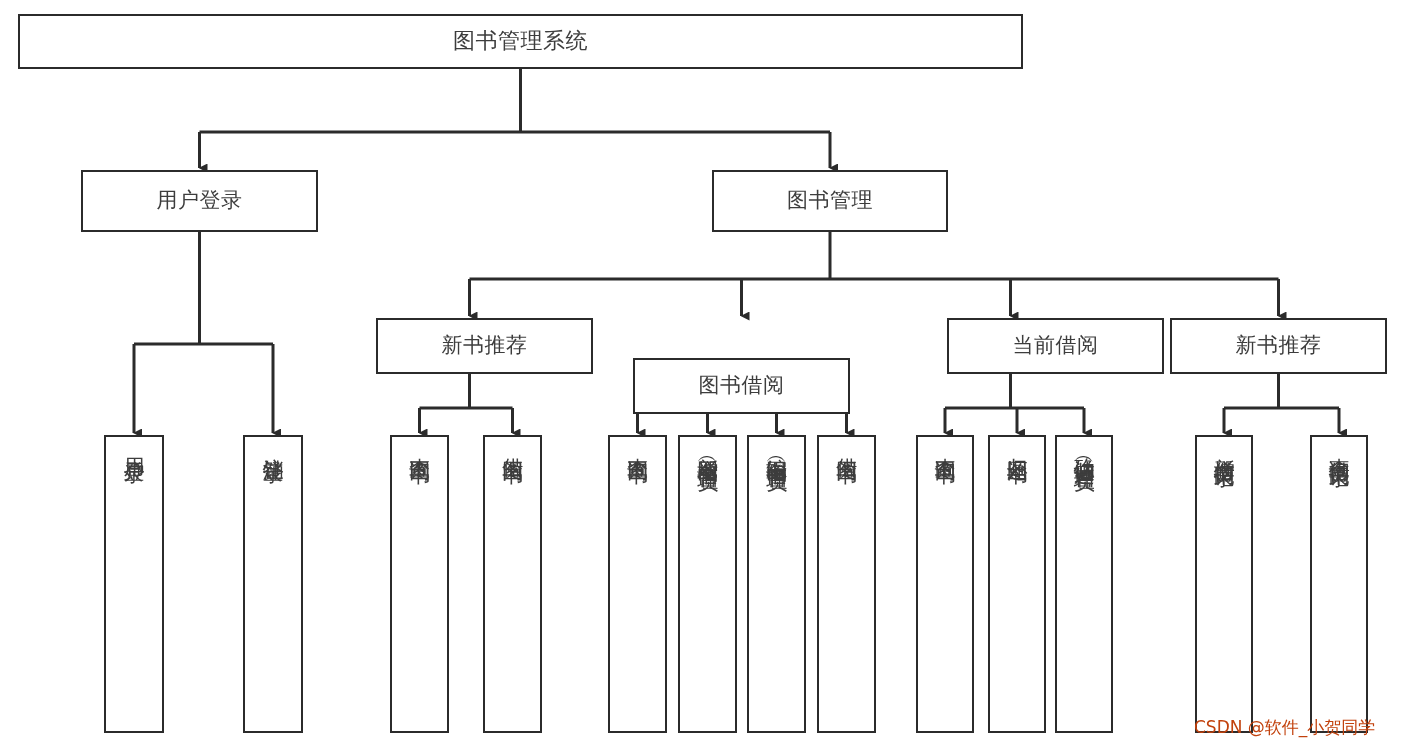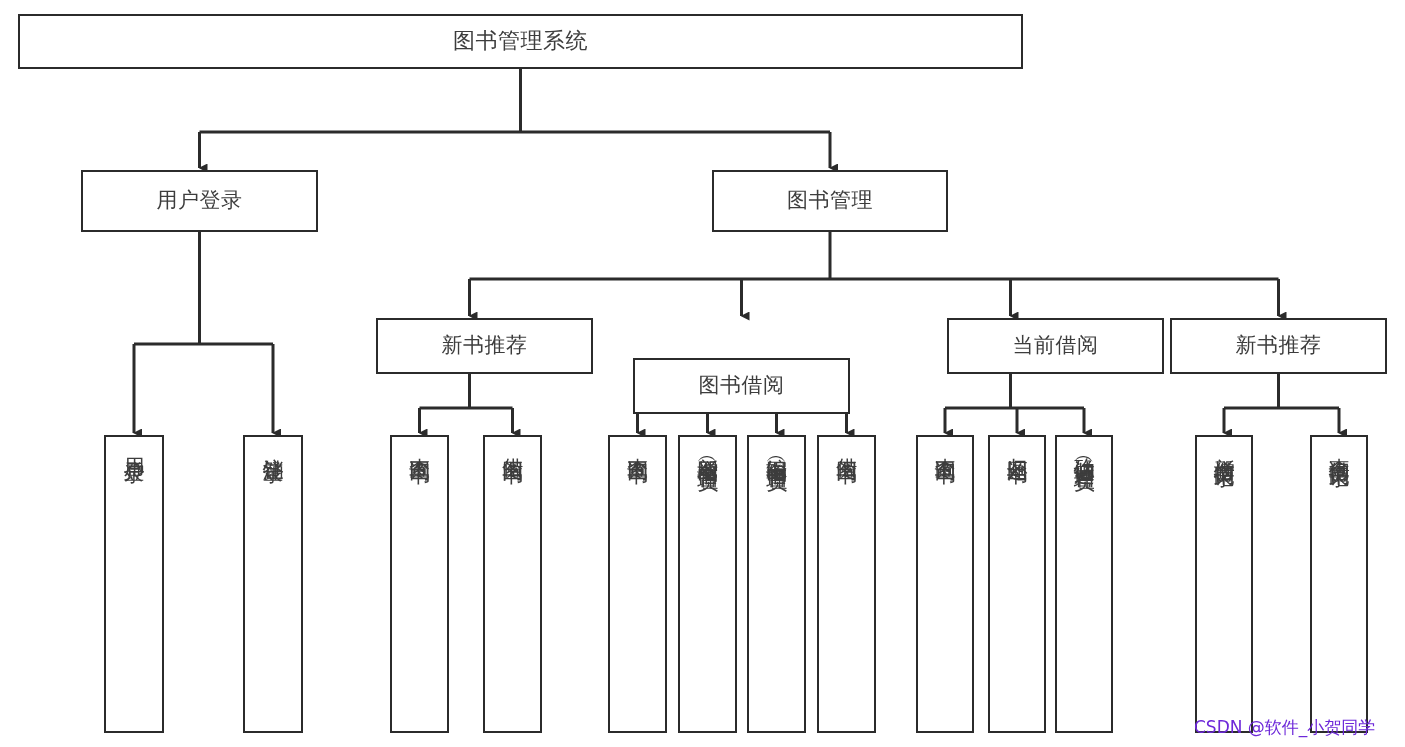--- a/index.html
+++ b/index.html
@@ -60,21 +60,21 @@
     text-orientation: upright;
     font-size: 21px;
     line-height: 1.25;
     letter-spacing: 2px;
     white-space: normal;
     max-height: 100%;
     text-align: left;
   }
   .watermark {
     position: absolute;
-    color: #6d28d9;
+    color: #c2410c;
     font-size: 17px;
     white-space: nowrap;
     pointer-events: none;
   }
 </style>
 </head>
 <body>
 
 <div id="diagram-root">
   <svg class="diagram-svg" viewBox="0 0 1405 747" xmlns="http://www.w3.org/2000/svg">

